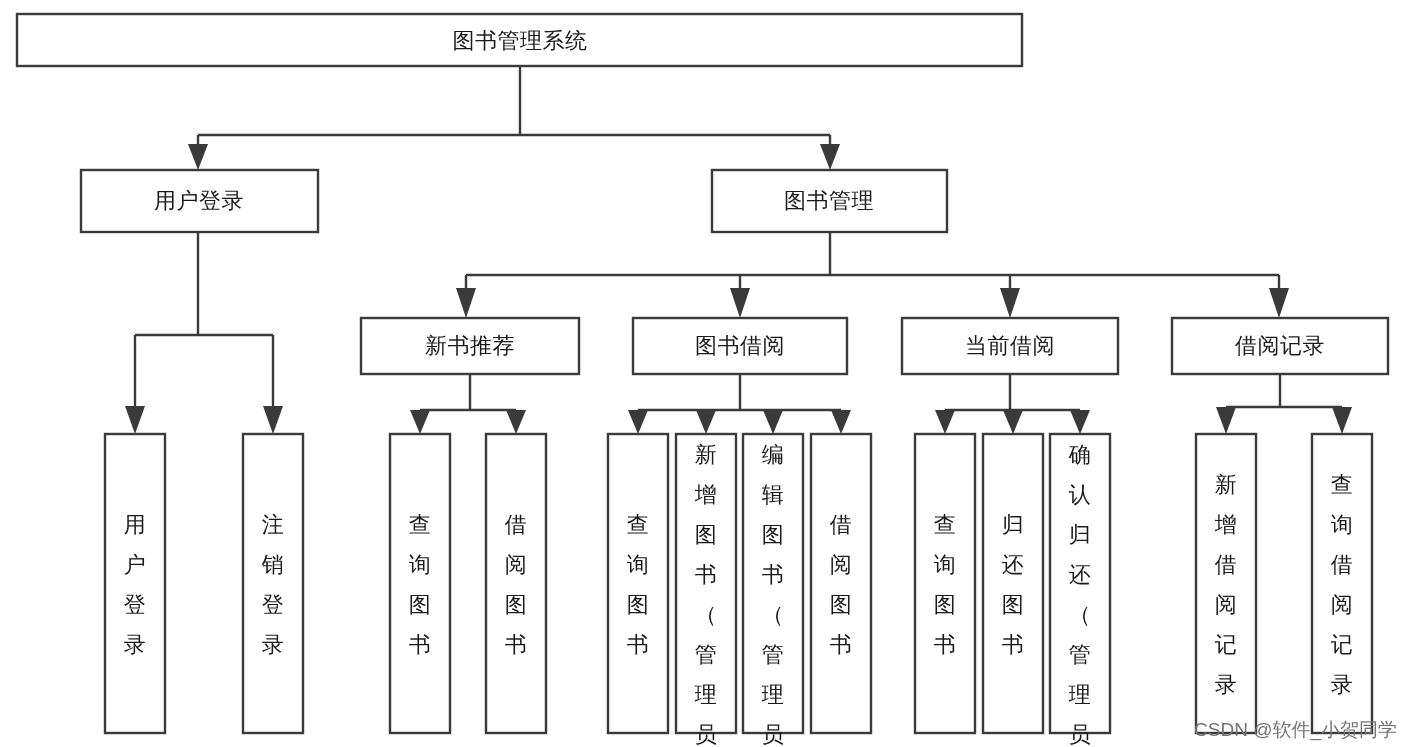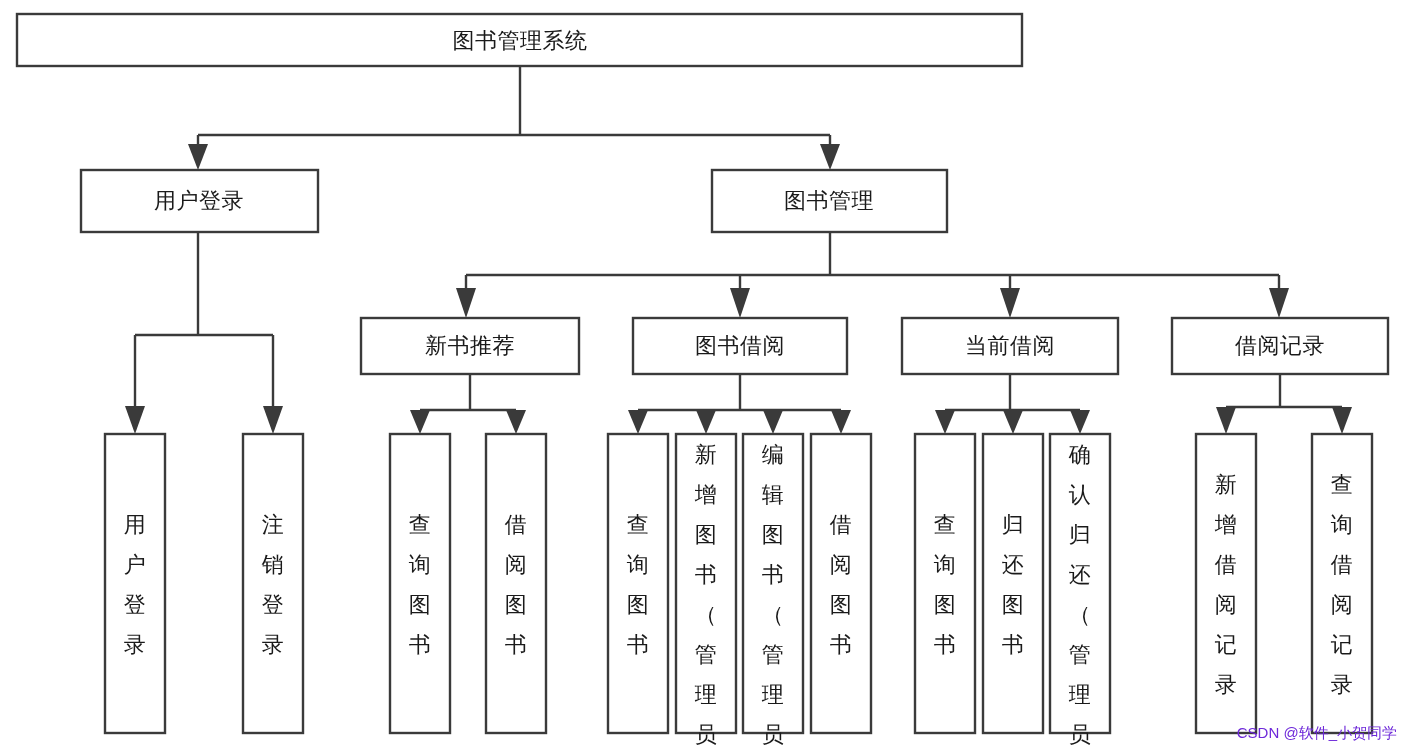--- a/index.html
+++ b/index.html
@@ -53,22 +53,22 @@
   }
   .edge-arrow {
     fill: #3a3a3a;
     stroke: none;
   }
   .watermark-text {
     position: absolute;
     right: 8px;
     bottom: 4px;
     font-family: "Liberation Sans", "DejaVu Sans", sans-serif;
-    font-size: 15px;
-    color: #6d28d9;
+    font-size: 19px;
+    color: #737373;
     white-space: nowrap;
     user-select: none;
     pointer-events: none;
   }
 </style>
 </head>
 <body>
 
 <div id="diagram-root">
 

